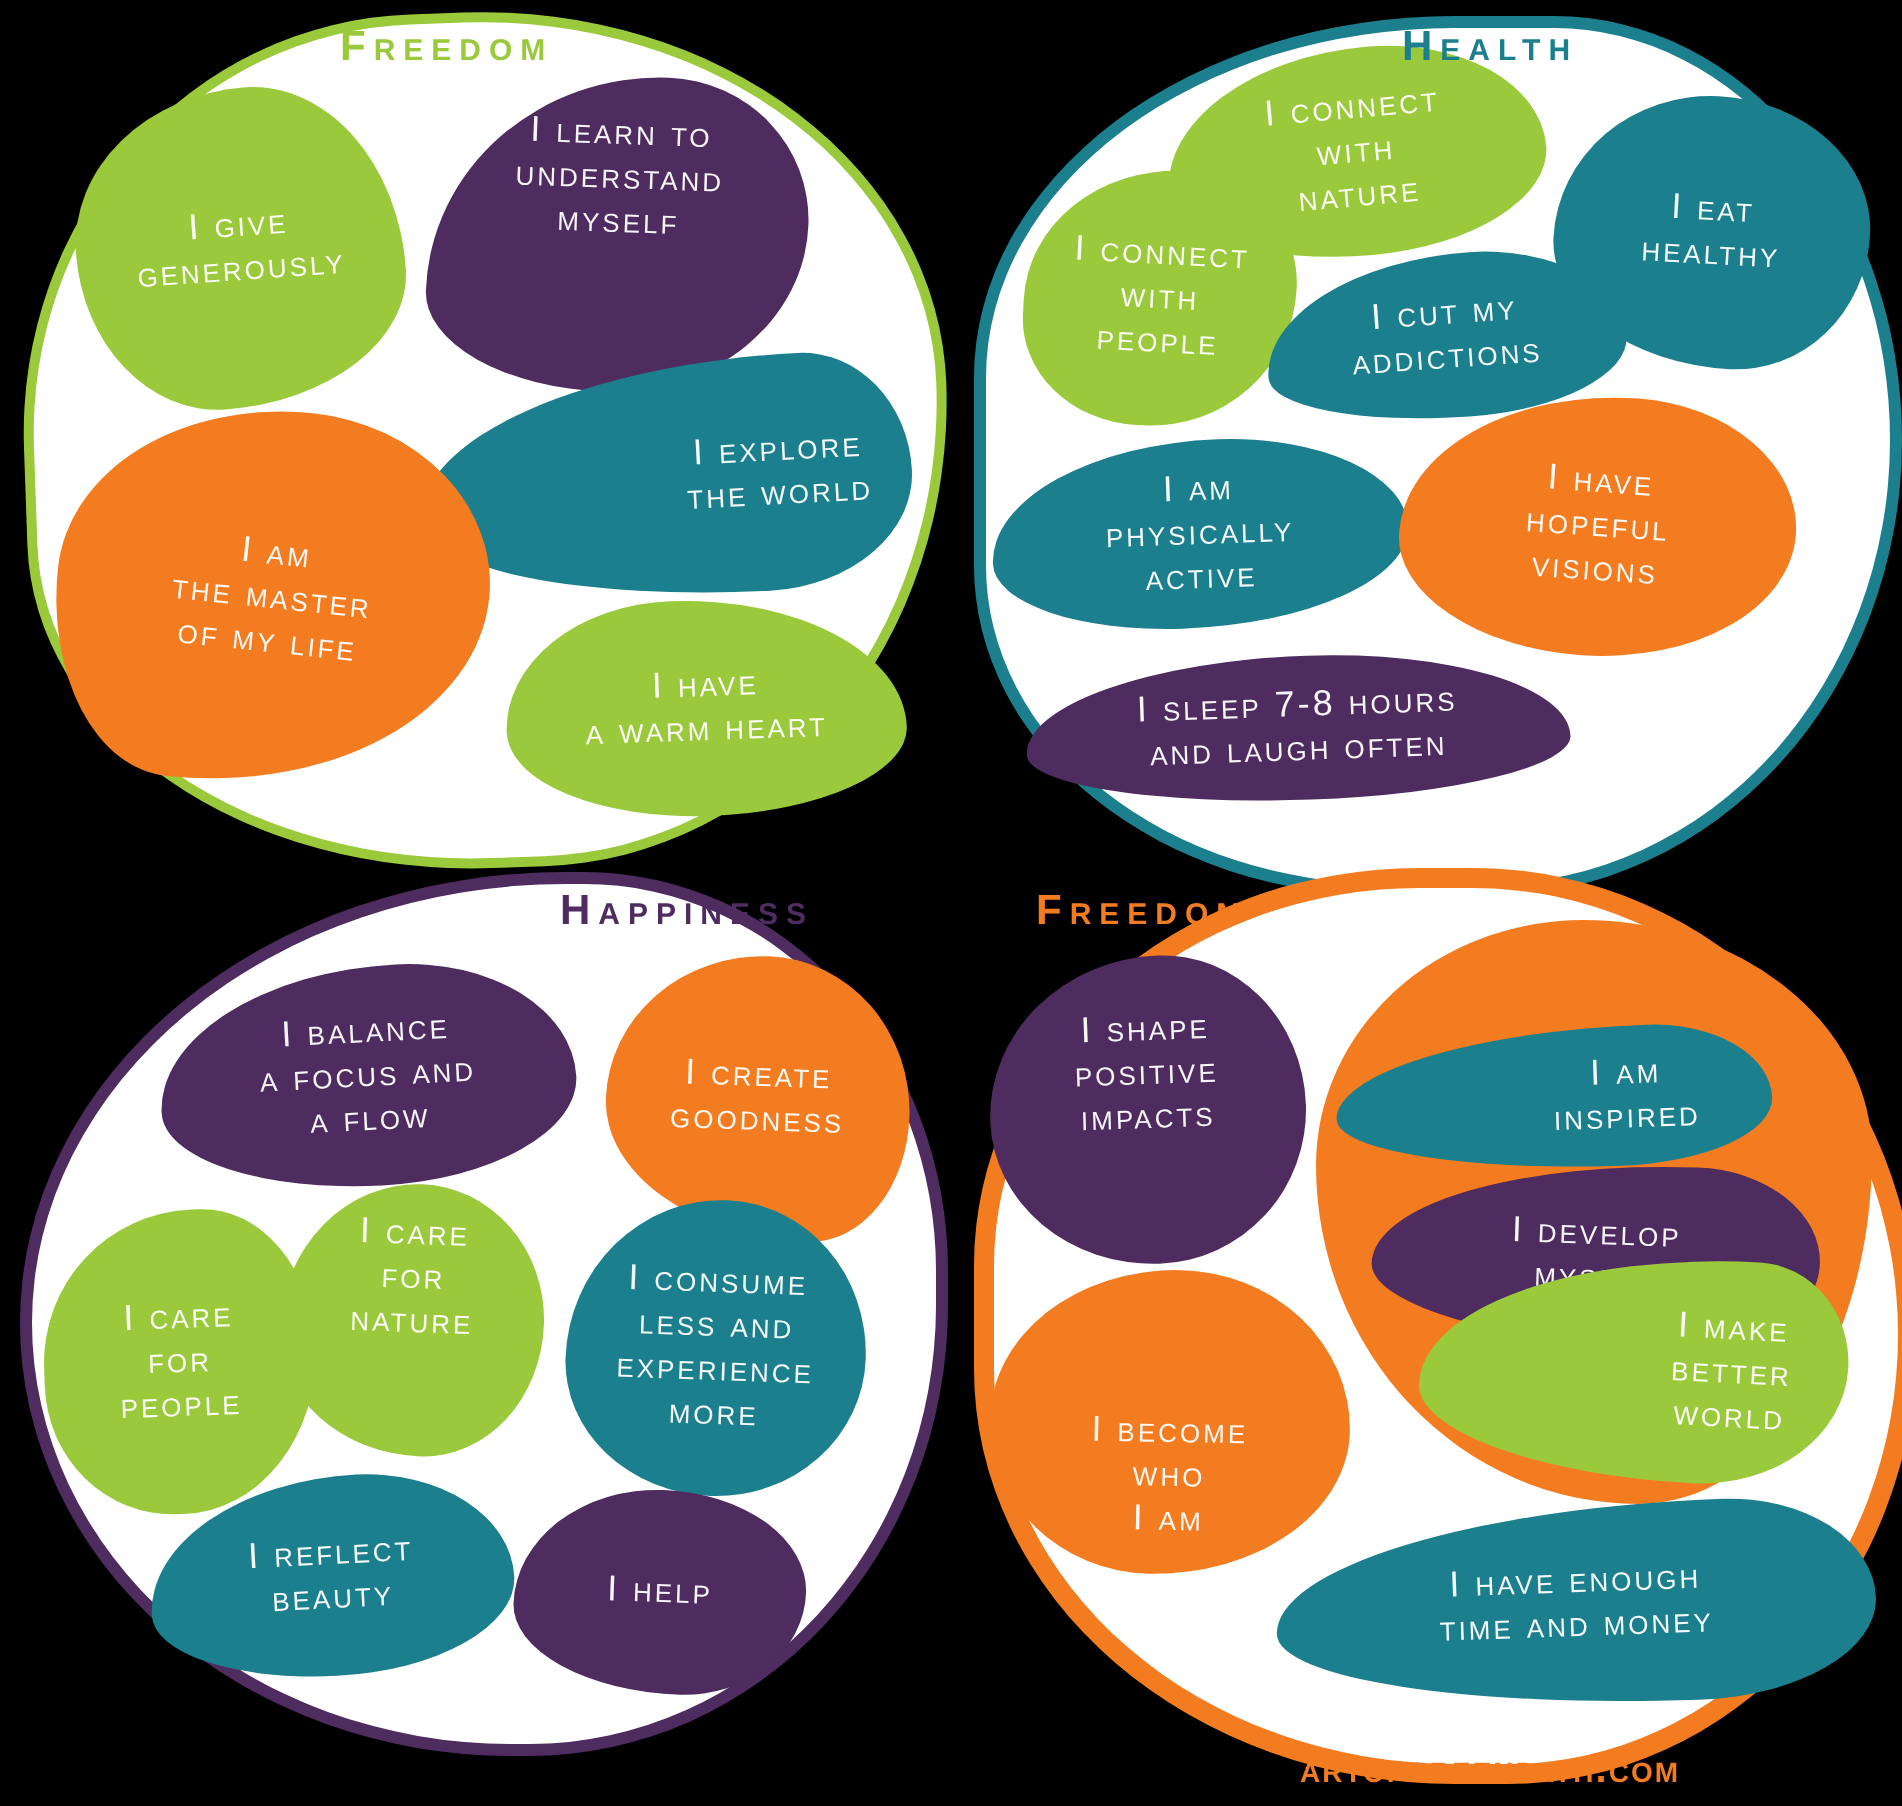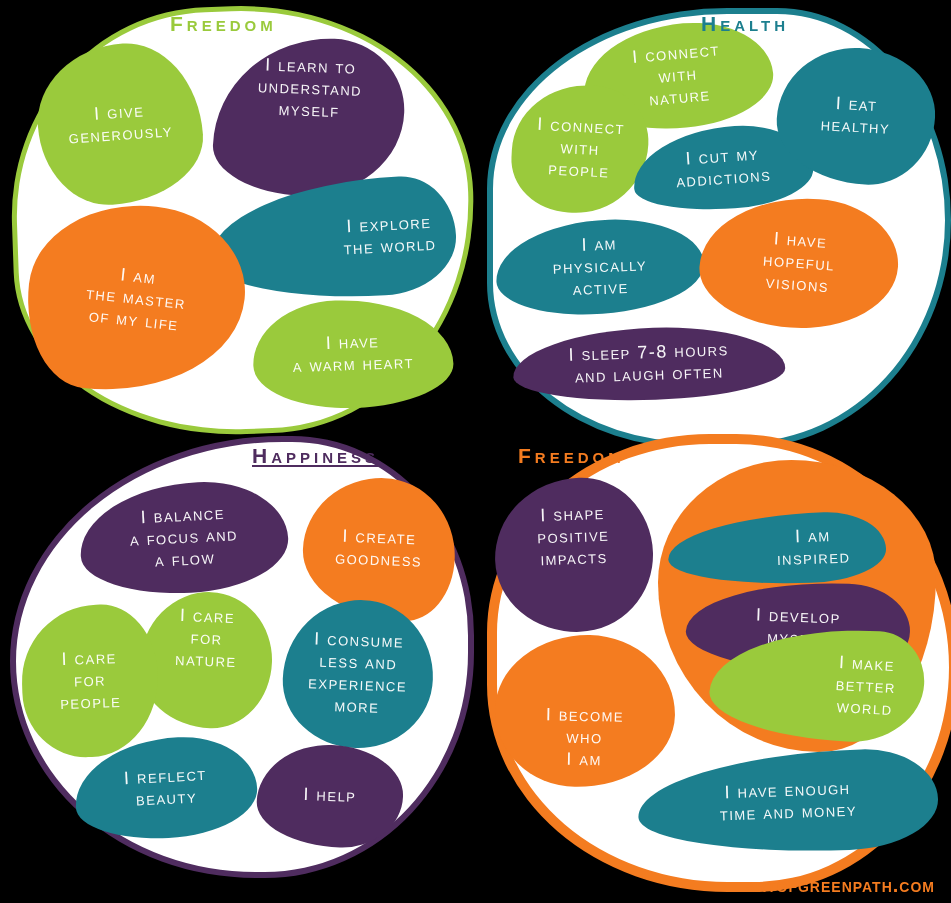--- a/index.html
+++ b/index.html
@@ -27,21 +27,21 @@
     border-radius:60% 40% 46% 54% / 52% 46% 52% 50%;}
   .o-creation{left:487px;top:434px;width:452px;height:438px;border:10px solid var(--orange);
     border-radius:50% 50% 46% 54% / 46% 54% 52% 48%;}
   
   .title{
     position:absolute;z-index:3;margin:0;font-size:21px;font-weight:bold;
     letter-spacing:4px;font-variant:small-caps;text-align:left;
   }
   .t-freedom{left:170px;top:12px;width:190px;color:var(--green);}
   .t-health{left:701px;top:12px;width:160px;color:var(--teal);}
-  .t-happiness{left:252px;top:444px;width:190px;color:var(--purple);text-decoration:underline;}
+  .t-happiness{left:280px;top:444px;width:190px;color:var(--purple);}
   .t-creation{left:518px;top:444px;width:190px;color:var(--orange);text-align:left;}
   
   .blob{
     position:absolute;z-index:2;display:flex;align-items:center;justify-content:center;
   }
   .lbl{
     color:var(--txt);font-size:18px;line-height:1.22;letter-spacing:1.5px;
     font-variant:small-caps;text-align:center;white-space:pre-line;
   }
   .bg-green{background:var(--green);}
@@ -76,21 +76,21 @@
   .bc2 > .lbl{position:absolute;left:14px;top:18px;width:140px;margin-top:48px;}
   .bc2a{left:668px;top:514px;width:218px;height:70px;border-radius:72% 28% 35% 65% / 60% 55% 45% 40%;transform:rotate(-2deg);justify-content:flex-end;padding-right:36px;box-sizing:border-box;}
   .bc2b{left:686px;top:582px;width:224px;height:92px;border-radius:72% 28% 30% 70% / 58% 50% 50% 42%;transform:rotate(2deg);}
   .bc2c{left:710px;top:628px;width:214px;height:112px;border-radius:78% 22% 35% 65% / 62% 45% 55% 38%;transform:rotate(3deg);justify-content:flex-end;padding-right:28px;box-sizing:border-box;}
   .bc3{left:495px;top:635px;width:180px;height:152px;border-radius:52% 48% 55% 45% / 50% 52% 48% 50%;transform:rotate(1deg);align-items:flex-end;padding-bottom:16px;box-sizing:border-box;}
   .bc4{left:638px;top:752px;width:300px;height:100px;border-radius:75% 25% 30% 70% / 60% 52% 48% 40%;transform:rotate(-2deg);}
   
   .watermark{
     position:absolute;left:650px;top:874px;width:285px;z-index:4;
     color:var(--orange);font-size:20px;font-weight:bold;letter-spacing:1px;
-    font-variant:small-caps;text-align:right;
+    font-variant:small-caps;
   }
 </style>
 </head>
 <body>
 
 <div class="canvas">
 
   
   <section>
     <div class="outline o-freedom"></div>

